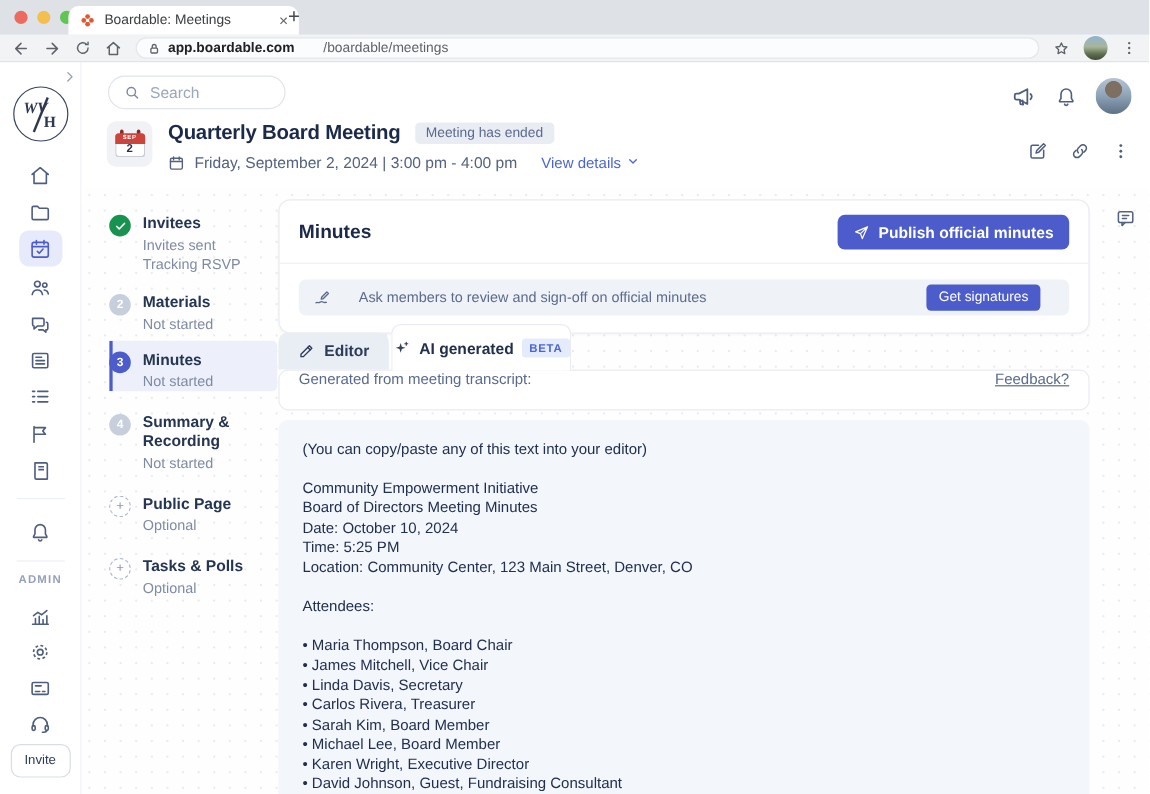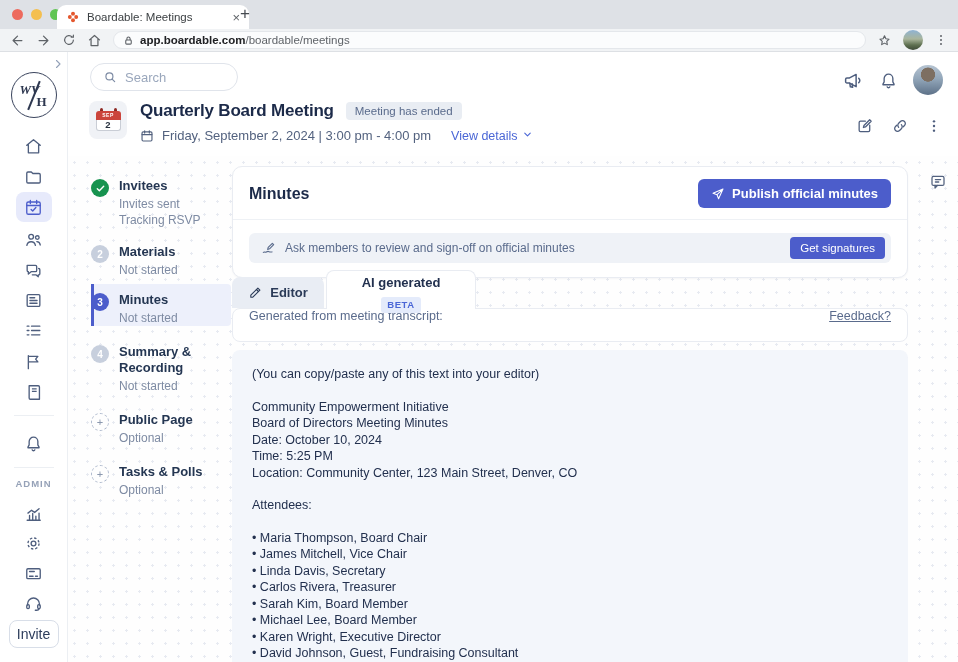--- a/index.html
+++ b/index.html
@@ -21,41 +21,41 @@
   .tab-title { flex:1; font-size:11.5px; color:#3C4043; white-space:nowrap; overflow:hidden; }
   .tab-close { font-size:13px; color:#5F6368; line-height:1; }
   .newtab { position:absolute; left:234px; top:3px; font-size:17px; color:#454A50; width:22px; height:22px;
             display:flex; align-items:center; justify-content:center; }
   .toolbar { position:absolute; top:29px; left:0; right:0; height:23px; background:#F1F3F5;
              border-bottom:1px solid #DDE0E4; display:flex; align-items:center; padding:0 10px; gap:11px; }
   .nav-ic { color:#5F6368; }
   .urlbar { flex:1; height:18px; background:#FBFCFD; border:1px solid #E4E7EB; border-radius:10px;
             display:flex; align-items:center; gap:6px; padding:0 9px; }
   .url { font-size:11.5px; color:#202124; white-space:nowrap; }
-  .url .path { color:#5F6368; }
+  .url .path { color:#5F6368;padding-left:24px; }
   .chrome-avatar { width:20px; height:20px; border-radius:50%;
      background: linear-gradient(180deg,#8FB3D4 0%,#A9B59B 45%,#5E7050 75%,#3E4A38 100%); }
 
   
   .rail { position:absolute; top:52px; left:0; width:68px; bottom:0; background:#fff; border-right:1px solid #ECEFF3; }
   .rail-expand { position:absolute; top:6px; right:3px; color:#93A1B8; }
   .logo { position:absolute; top:20px; left:50%; transform:translateX(-50%); width:46px; height:46px;
           border-radius:50%; border:1.4px solid #3A445D; font-family:"Liberation Serif", serif; color:#2E3850;
           overflow:hidden; }
   .logo .wv { position:absolute; top:9px; left:8px; font-size:13px; font-weight:700; font-style:italic; }
   .logo .h  { position:absolute; bottom:7px; right:9px; font-size:13px; font-weight:700; }
   .logo .slash { position:absolute; top:7px; left:21px; width:1.5px; height:31px; background:#2E3850; transform:rotate(22deg); }
   .rail-btn { position:absolute; left:50%; transform:translate(-50%,-50%); width:36px; height:30px;
               display:flex; align-items:center; justify-content:center; color:#4E5E7E; border-radius:8px; }
   .rail-btn.active { background:#E7EAFB; color:#4C5DCB; }
   .rail-div { position:absolute; left:14px; width:40px; border-top:1px solid #ECEFF3; }
   .admin-label { position:absolute; left:0; right:0; text-align:center; font-size:9.5px; letter-spacing:1px;
                  color:#96A2B8; font-weight:600; }
   .invite-btn { position:absolute; left:50%; transform:translateX(-50%); bottom:14px; width:50px; height:28px;
-                background:#fff; border:1px solid #D8DEE8; border-radius:8px; font-size:14px; color:#2D3D5C;
+                background:#fff; border:1px solid #D8DEE8; border-radius:8px; font-size:11px; color:#2D3D5C;
                 display:flex; align-items:center; justify-content:center; }
 
   
   .app-header { position:absolute; left:68px; top:52px; right:0; height:120px; background:#fff;
                 border-bottom:1px solid #E7EBF0; }
   .search-pill { position:absolute; left:22px; top:11px; width:148px; height:28px; border:1px solid #E0E4EB;
                  border-radius:14px; display:flex; align-items:center; gap:8px; padding:0 12px; color:#7C8AA3; }
   .search-pill input { border:none; outline:none; width:90px; font-size:13px; color:#2D3D5C;
                        font-family:"Liberation Sans",sans-serif; background:transparent; }
   .search-pill input::placeholder { color:#9AA7BC; }
@@ -97,32 +97,32 @@
 
   .card { position:absolute; left:164px; top:10px; width:676px; background:#fff; border:1px solid #E9ECF2;
           border-radius:10px; box-shadow:0 1px 2px rgba(20,30,60,.04); }
   .card-head { display:flex; align-items:center; justify-content:space-between; padding:12px 16px 11px; }
   .card-title { font-size:16px; font-weight:700; color:#1C2A49; }
   .btn-primary { background:#4C5DCB; color:#fff; border:none; border-radius:6px; height:29px; padding:0 13px;
                  font-size:13px; font-weight:600; display:flex; align-items:center; gap:7px;
                  font-family:"Liberation Sans",sans-serif; }
   .card-div { border-top:1px solid #EEF1F5; }
   .banner { margin:13px 16px 14px; background:#EFF2F7; border-radius:6px; height:30px; display:flex;
-            align-items:center; gap:8px; padding:0 6px 0 12px; }
+            align-items:center; gap:22px; padding:0 24px 0 12px; }
   .banner-text { flex:1; font-size:12px; color:#5A6B8C; }
   .btn-small { background:#4C5DCB; color:#fff; border:none; border-radius:4px; height:22px; padding:0 10px;
                font-size:11.5px; font-family:"Liberation Sans",sans-serif; }
 
   .tab-editor { position:absolute; left:164px; top:121px; width:92px; height:31px; background:#E9EDF4;
                 border-radius:8px 8px 0 0; display:flex; align-items:center; justify-content:center; gap:7px;
                 font-size:13px; font-weight:700; color:#2B3B58; z-index:1; }
   .tab-ai { position:absolute; left:258px; top:114px; width:150px; height:39px; background:#fff;
             border:1px solid #E9ECF2; border-bottom:none; border-radius:8px 8px 0 0; display:flex;
             align-items:center; justify-content:center; gap:7px; font-size:13px; font-weight:700;
-            color:#22304E; z-index:3;flex-direction:column; }
+            color:#22304E; z-index:3; }
   .beta-pill { background:#E4EBFB; color:#4A66D6; font-size:9.5px; font-weight:700; letter-spacing:.6px;
                padding:2.5px 6px; border-radius:3px; }
   .gen-box { position:absolute; left:164px; top:152px; width:676px; height:34px; background:#fff;
              border:1px solid #E9ECF2; border-radius:8px; display:flex; 
              justify-content:space-between; padding:0 16px; z-index:2; }
   .gen-label { font-size:12.5px; color:#5A6B8C; }
   .feedback-link { font-size:12.5px; color:#5A6B8C; text-decoration:underline; }
   .transcript-panel { position:absolute; left:164px; top:194px; width:676px; height:320px; background:#F3F6FB;
                       border-radius:8px; padding:16px 20px; font-size:12.5px; line-height:16.5px; color:#22304E; }
   .blank { height:16px; }

